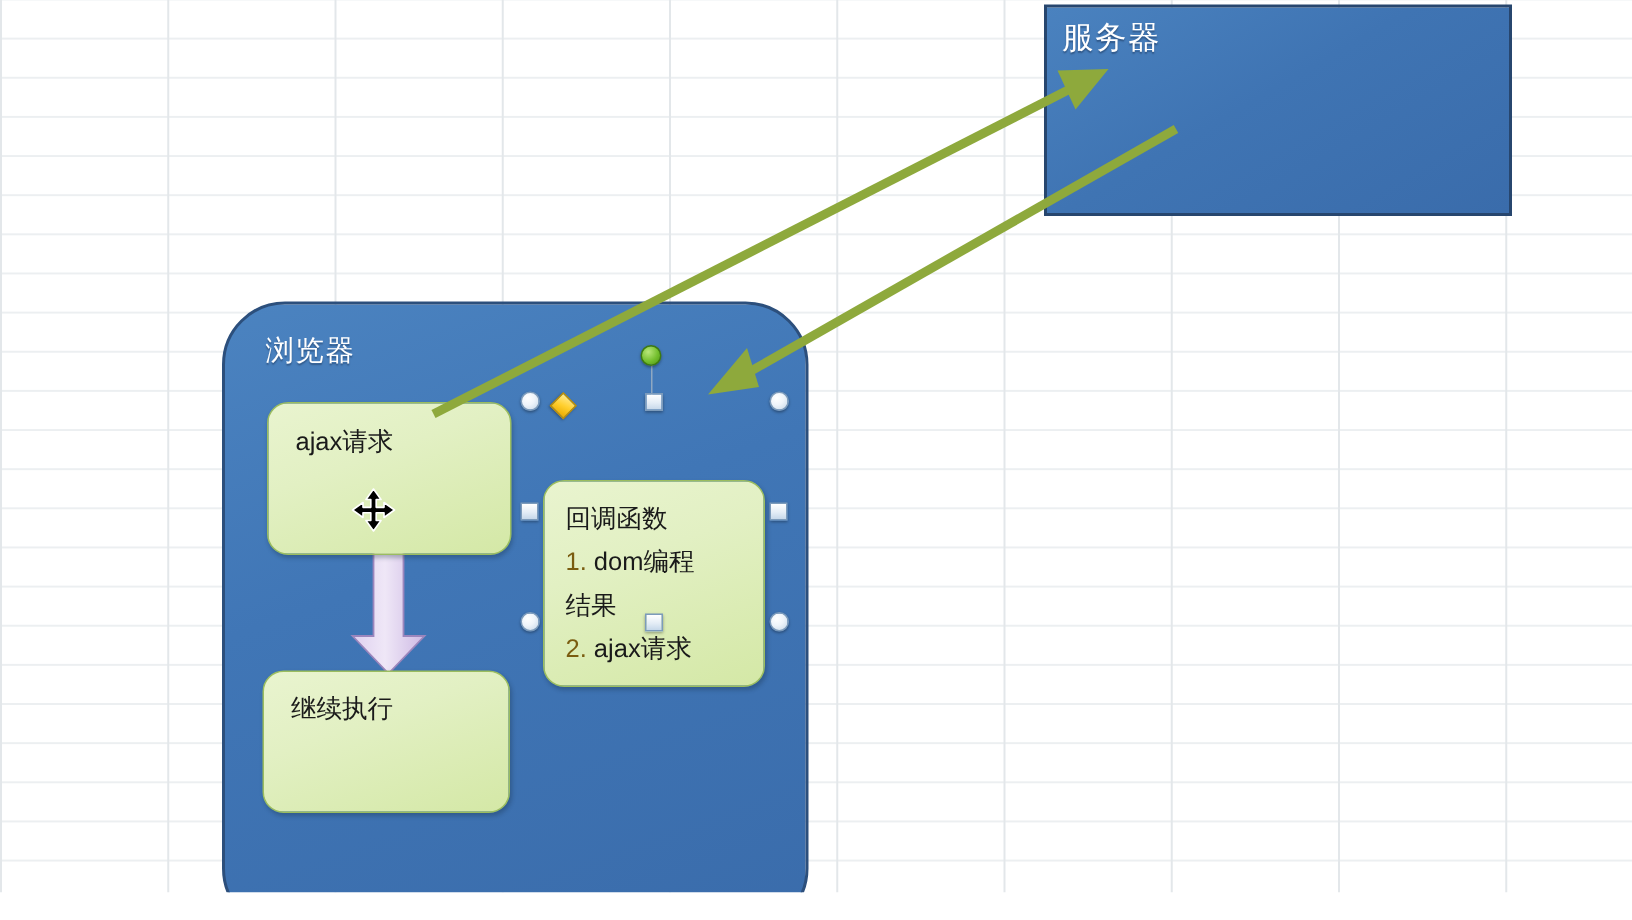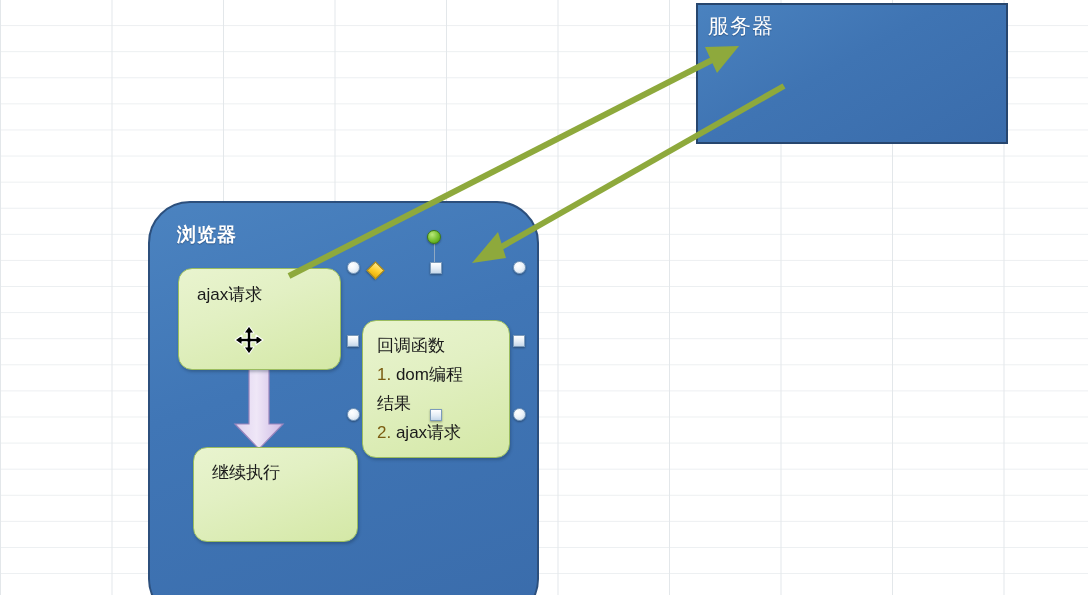--- a/index.html
+++ b/index.html
@@ -68,21 +68,20 @@
   #browser-label {
     position: absolute;
     left: 177px;
     top: 223px;
     color: #ffffff;
     font-size: 19px;
     line-height: 24px;
     letter-spacing: 1px;
     white-space: nowrap;
     text-shadow: 0 1px 1px rgba(20,40,70,0.45);
-    font-weight: bold;
   }
 
   
   .green-box {
     position: absolute;
     border-radius: 14px;
     background: linear-gradient(160deg, #e9f4cf 0%, #e2f0c3 38%, #d4e8a6 100%);
     border: 1px solid #9bbd5f;
     box-sizing: border-box;
     box-shadow: 1px 2px 3px rgba(20,40,60,0.30);
@@ -105,21 +104,20 @@
   #ajax-box .text {
     left: 18px;
     top: 13px;
   }
 
   #continue-box {
     left: 175px;
     top: 447px;
     width: 165px;
     height: 95px;
-    margin-left: 18px;
   }
   #continue-box .text {
     left: 18px;
     top: 12px;
   }
 
   #callback-box {
     left: 362px;
     top: 272px;
     width: 148px;

